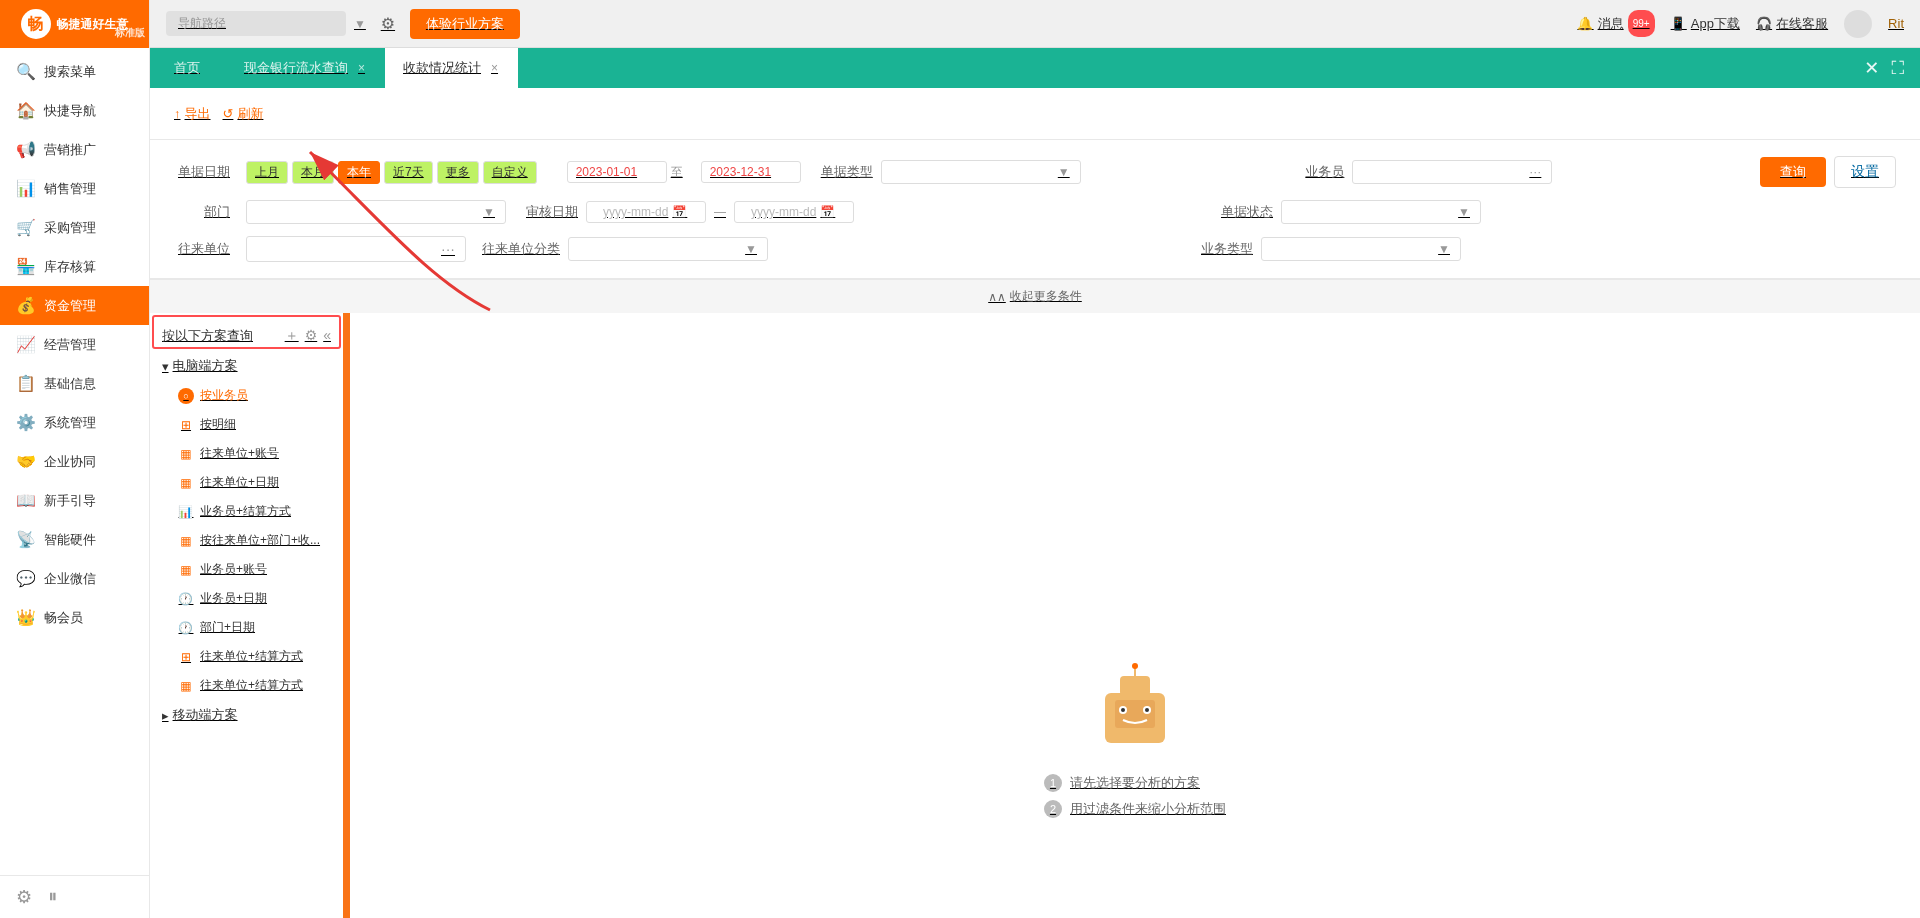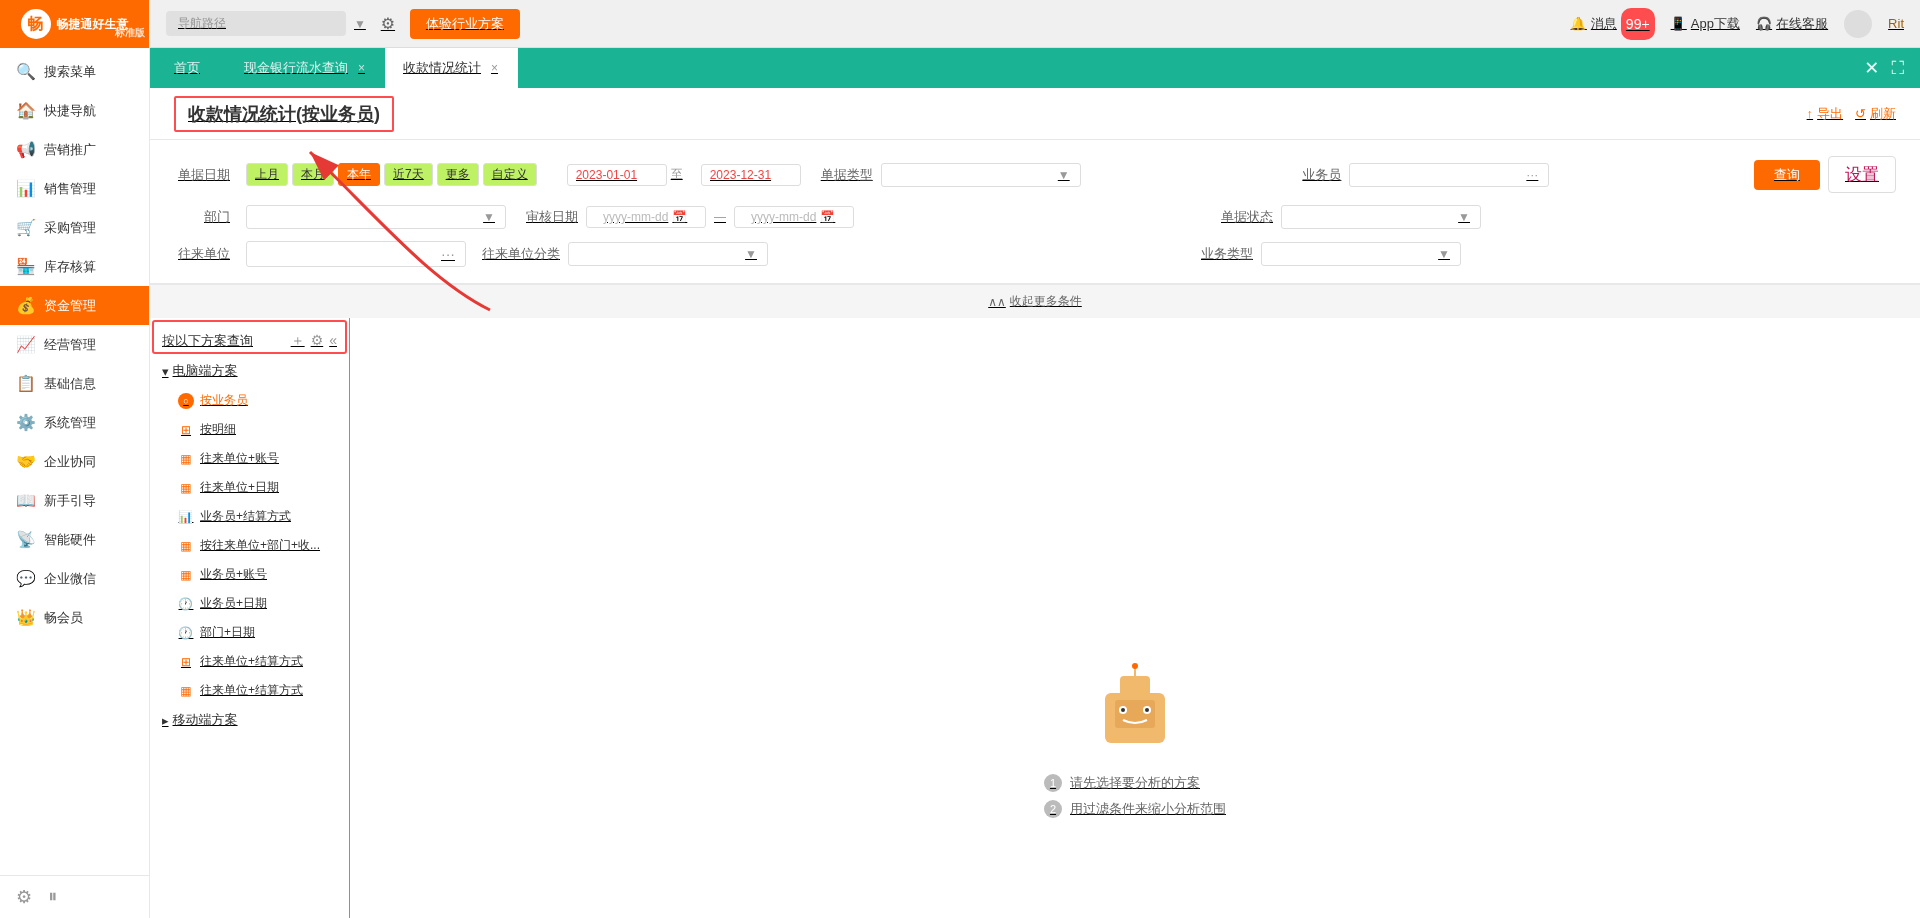--- a/index.html
+++ b/index.html
@@ -138,21 +138,21 @@
       font-size: 13px;
       color: #333;
       cursor: pointer;
       position: relative;
     }
     .badge {
       background: #ff4d4f;
       color: white;
       border-radius: 10px;
       padding: 8px 5px;
-      font-size: 14px;
+      font-size: 10px;
       min-width: 18px;
       text-align: center;
     }
     .app-btn, .service-btn {
       display: flex;
       align-items: center;
       gap: 4px;
       font-size: 13px;
       color: #333;
       cursor: pointer;
@@ -356,25 +356,25 @@
       background: #ff6a00;
       color: white;
       border: none;
       border-radius: 4px;
       padding: 6px 20px;
       font-size: 13px;
       cursor: pointer;
     }
     .settings-btn {
       background: white;
-      color: #be185d;
+      color: #0369a1;
       border: 1px solid #ddd;
       border-radius: 4px;
       padding: 6px 16px;
-      font-size: 17px;
+      font-size: 14px;
       cursor: pointer;
     }
     .collapse-row {
       display: flex;
       justify-content: center;
       padding: 8px 0;
       background: #f5f5f5;
       border-top: 1px solid #e8e8e8;
     }
     .collapse-btn {
@@ -391,21 +391,21 @@
     
     .content-area {
       flex: 1;
       display: flex;
       overflow: hidden;
     }
     .scheme-panel {
       width: 200px;
       min-width: 200px;
       background: white;
-      border-right: 1px solid #f97316;
+      border-right: 7px solid #f97316;
       display: flex;
       flex-direction: column;
       padding: 8px 0;
     }
     .scheme-panel-header {
       display: flex;
       align-items: center;
       padding: 6px 12px;
       gap: 6px;
       font-size: 13px;
@@ -630,21 +630,20 @@
     </div>
     <div class="tab-bar-actions">
       <span class="tab-action-btn">✕</span>
       <span class="tab-action-btn">⛶</span>
     </div>
   </div>
 
   <div class="page-content">
 
     <div class="page-header">
-      <div class="page-title">收款情况统计(按业务员)</div>
       <div class="page-header-actions">
         <button class="export-btn">
           <span>↑</span>
           <span>导出</span>
         </button>
         <button class="refresh-btn">
           <span>↺</span>
           <span>刷新</span>
         </button>
       </div>

